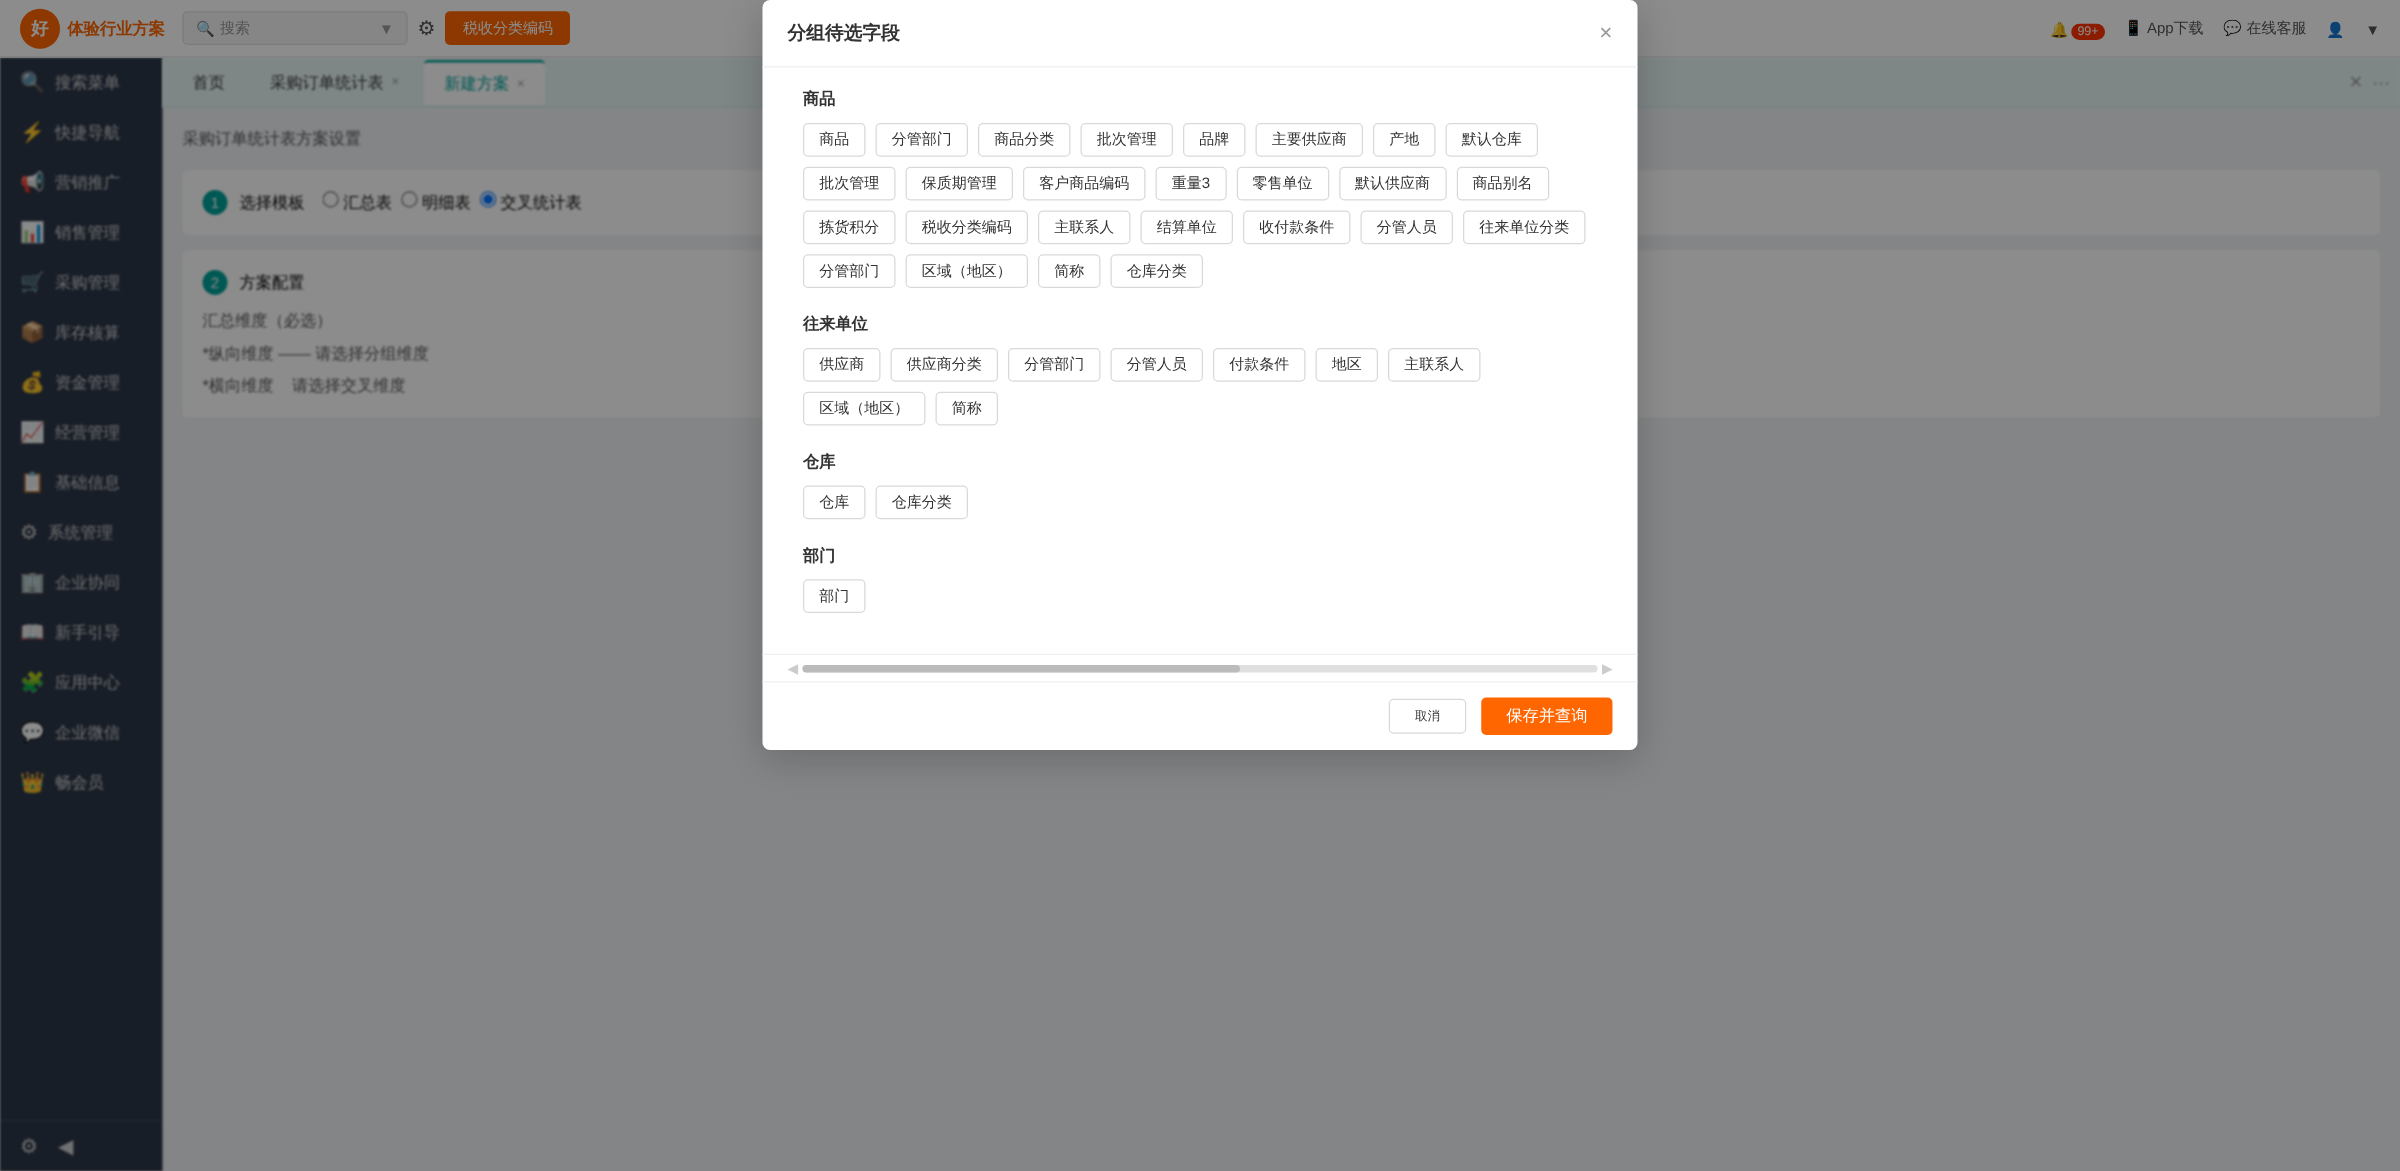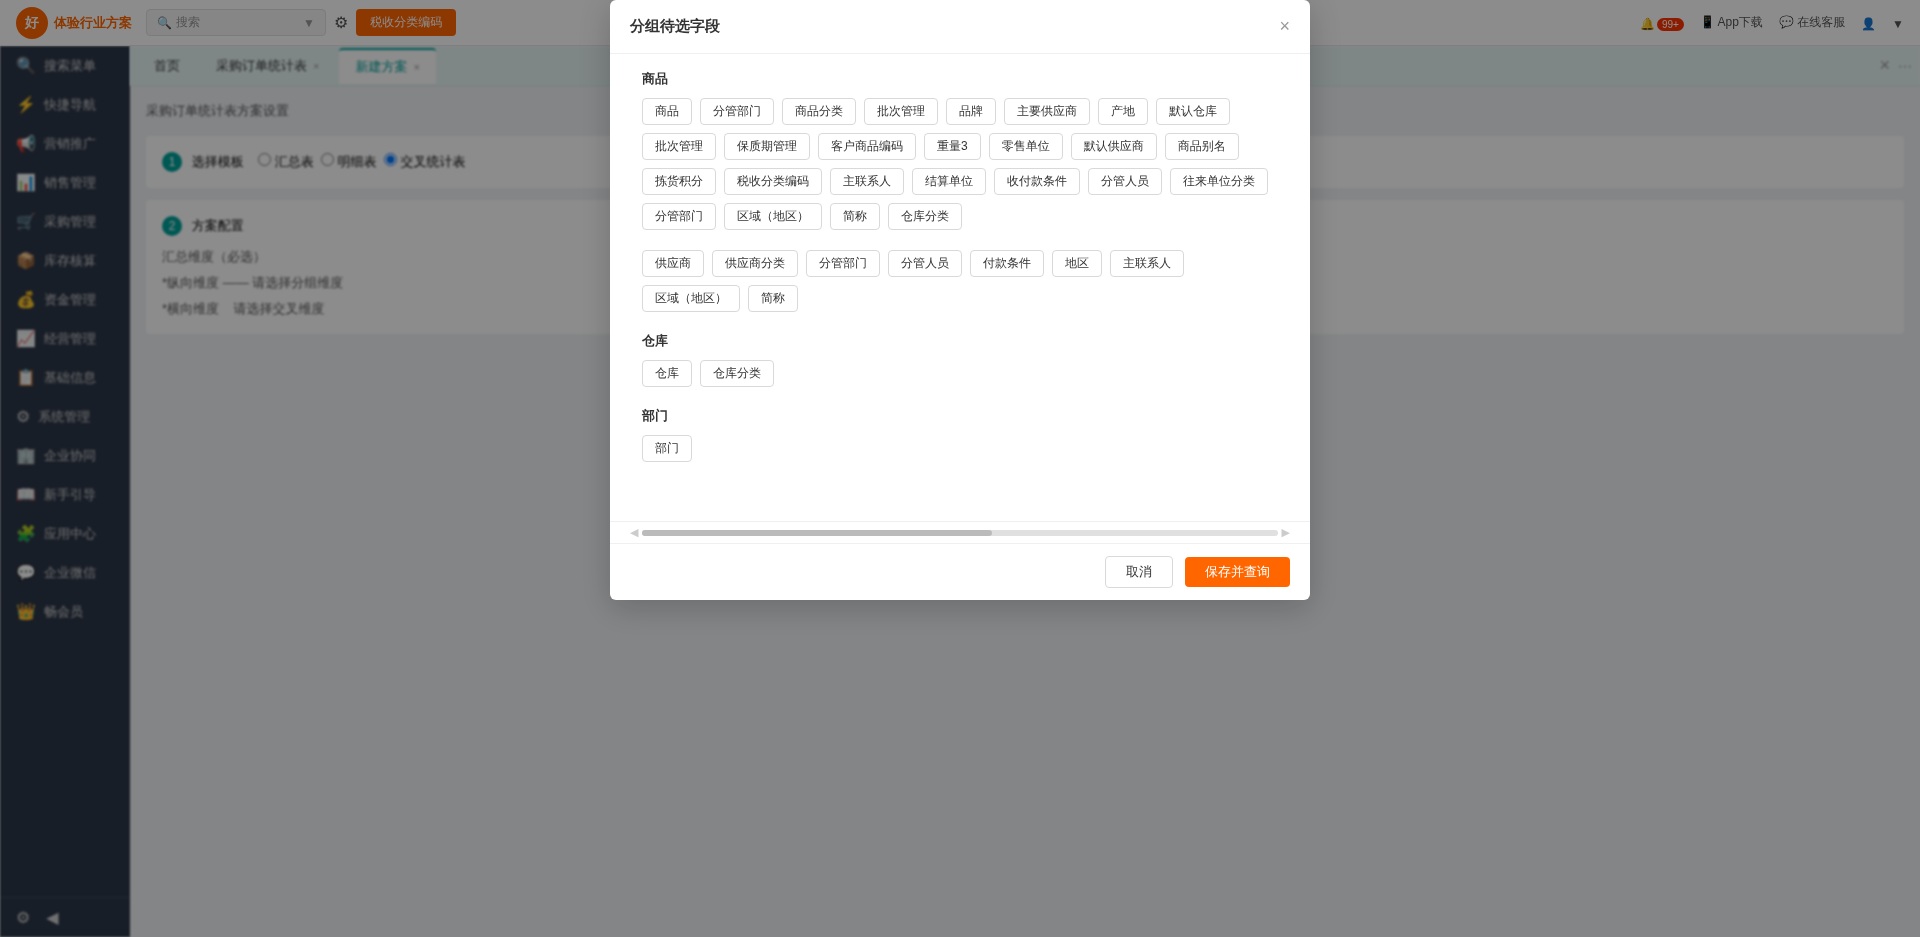--- a/index.html
+++ b/index.html
@@ -116,21 +116,21 @@
     }
 
     
     .modal-body::-webkit-scrollbar { width: 6px; }
     .modal-body::-webkit-scrollbar-track { background: #f0f0f0; }
     .modal-body::-webkit-scrollbar-thumb { background: #ccc; border-radius: 3px; }
 
     
     .btn-cancel {
       background: white; border: 1px solid #d9d9d9; color: #333;
-      padding: 6px 20px; border-radius: 4px; font-size: 13px; cursor: pointer;
+      padding: 6px 20px; border-radius: 4px; font-size: 10px; cursor: pointer;
     }
     .btn-save {
       background: #ff6600; border: none; color: white;
       padding: 6px 20px; border-radius: 4px; font-size: 13px; cursor: pointer;
     }
 
     
     .bg-content { filter: blur(1px); pointer-events: none; }
     .step-badge {
       display: inline-flex; align-items: center; justify-content: center;
@@ -311,20 +311,21 @@
             <button class="field-tag">收付款条件</button>
             <button class="field-tag">分管人员</button>
             <button class="field-tag">往来单位分类</button>
             <button class="field-tag">分管部门</button>
             <button class="field-tag">区域（地区）</button>
             <button class="field-tag">简称</button>
             <button class="field-tag">仓库分类</button>
           </div>
         </div>
         <div class="field-section">
+          <div class="field-section-title">往来单位</div>
           <div class="field-tags">
             <button class="field-tag">供应商</button>
             <button class="field-tag">供应商分类</button>
             <button class="field-tag">分管部门</button>
             <button class="field-tag">分管人员</button>
             <button class="field-tag">付款条件</button>
             <button class="field-tag">地区</button>
             <button class="field-tag">主联系人</button>
             <button class="field-tag">区域（地区）</button>
             <button class="field-tag">简称</button>

